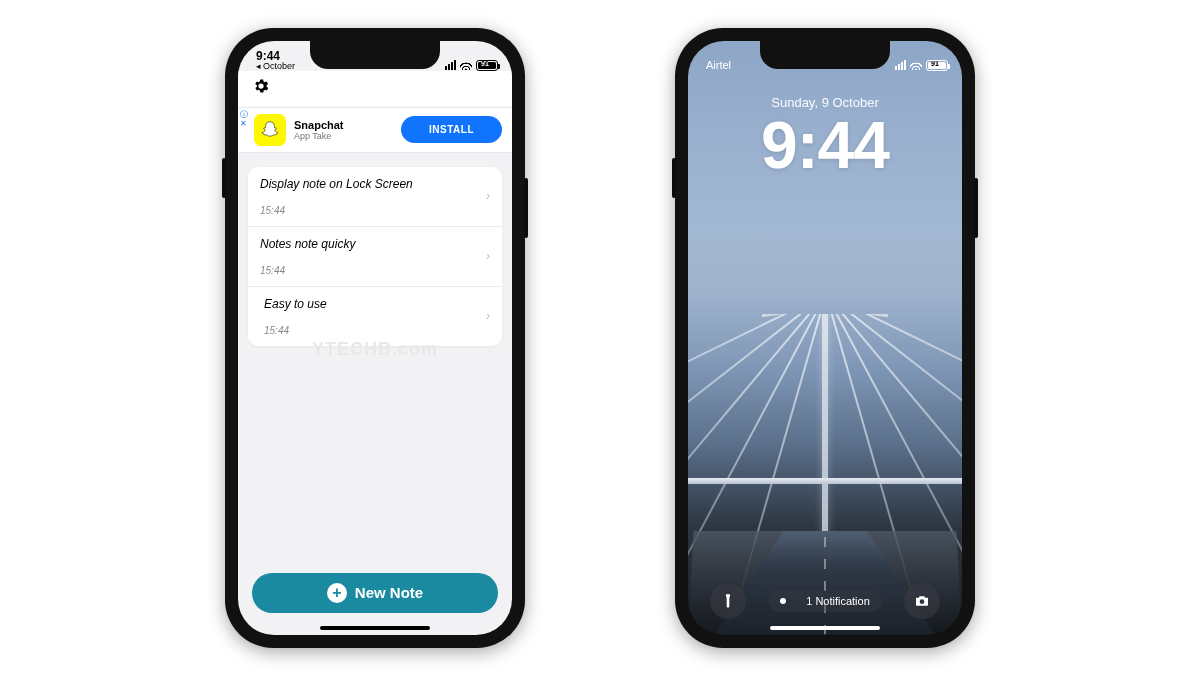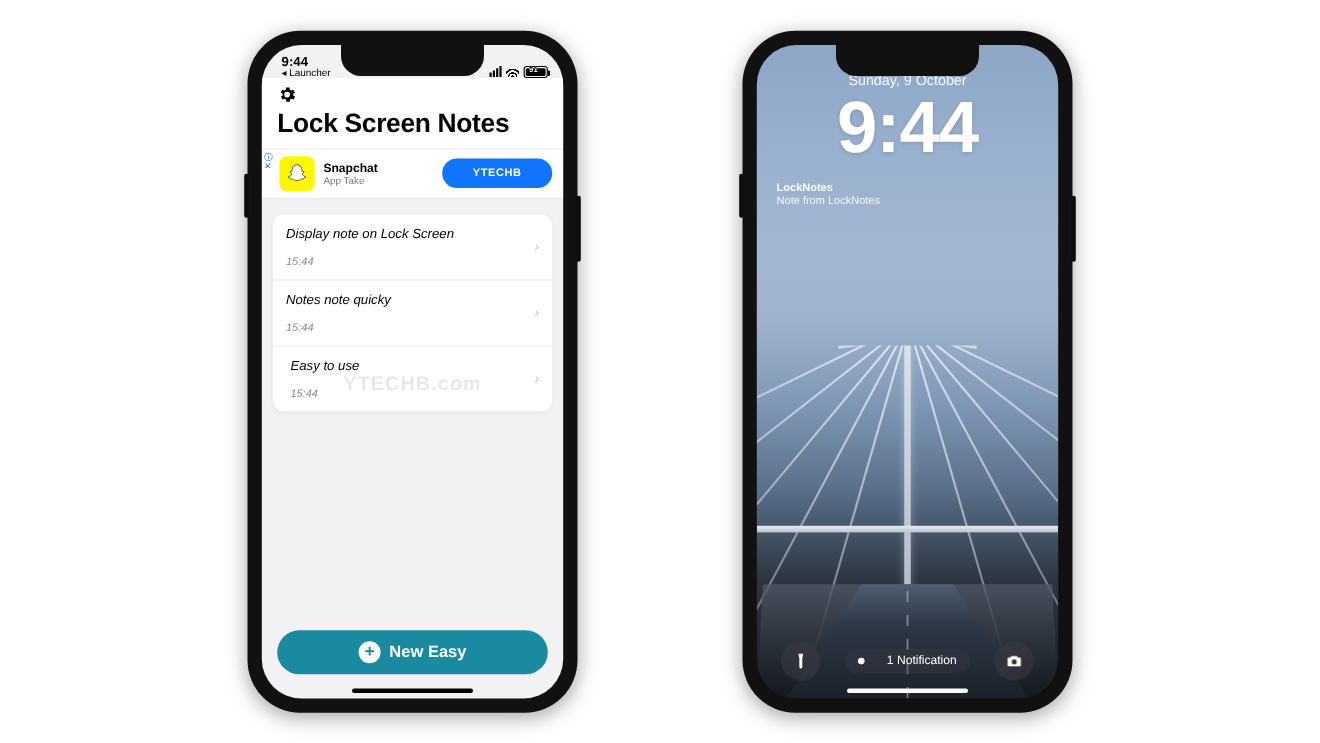--- a/index.html
+++ b/index.html
@@ -227,59 +227,58 @@
 </head>
 <body>
 
 <div class="phone pA">
   <div class="screen">
     <div class="notch"></div>
 
     <div class="status">
       <div>
         <span>9:44</span>
-        <span class="back-launcher">◂ Launcher</span>
+        <span class="back-launcher">◂ October</span>
       </div>
       <div class="right">
         <span class="bars">
             <span></span>
             <span></span>
             <span></span>
             <span></span>
           </span>
         <span class="wifi"></span>
         <span class="batt">
             <span class="fill"></span>
             <span class="num">91</span>
           </span>
       </div>
     </div>
 
     <div class="app-top">
       <svg class="gear" viewBox="0 0 24 24">
         <path fill="#000" d="M19.4 13a7.5 7.5 0 000-2l2.1-1.6-2-3.4-2.5 1a7.4 7.4 0 00-1.7-1l-.4-2.6h-4l-.4 2.6a7.4 7.4 0 00-1.7 1l-2.5-1-2 3.4L6.6 11a7.5 7.5 0 000 2l-2.1 1.6 2 3.4 2.5-1a7.4 7.4 0 001.7 1l.4 2.6h4l.4-2.6a7.4 7.4 0 001.7-1l2.5 1 2-3.4zM12 15.5A3.5 3.5 0 1115.5 12 3.5 3.5 0 0112 15.5z"></path>
       </svg>
-      <div class="title">Lock Screen Notes</div>
     </div>
 
     <div class="ad">
       <div class="info-x">
           <span>ⓘ</span>
           <span>✕</span>
         </div>
       <div class="ad-icon">
         <svg viewBox="0 0 24 24" width="22" height="22">
             <path fill="#fff" stroke="#000" stroke-width=".6" d="M12 3c3 0 4.6 2 4.8 4.4.1 1.3 0 2.5.6 2.5.4 0 1-.4 1.4-.2.5.3.2.9-.4 1.3-.8.5-1.3.7-1.1 1.3.4 1.3 2 2.3 3.2 2.6.3.1.3.5 0 .6-1 .4-1.3.3-1.6.9-.2.5-.2.9-1 .9-.9 0-1.6-.3-2.5.3-1 .7-1.6 1.1-3.4 1.1s-2.4-.4-3.4-1.1c-.9-.6-1.6-.3-2.5-.3-.8 0-.8-.4-1-.9-.3-.6-.6-.5-1.6-.9-.3-.1-.3-.5 0-.6 1.2-.3 2.8-1.3 3.2-2.6.2-.6-.3-.8-1.1-1.3-.6-.4-.9-1-.4-1.3.4-.2 1 .2 1.4.2.6 0 .5-1.2.6-2.5C7.4 5 9 3 12 3z"></path>
           </svg>
       </div>
       <div class="ad-text">
         <div class="t1">Snapchat</div>
         <div class="t2">App Take</div>
       </div>
-      <div class="install">YTECHB</div>
+      <div class="install">INSTALL</div>
     </div>
 
     <div class="notes">
       <div class="note">
         <div class="txt">
           <div class="n1">Display note on Lock Screen</div>
           <div class="n2">15:44</div>
         </div>
         <div class="chev">›</div>
       </div>
@@ -296,39 +295,51 @@
           <div class="n2">15:44</div>
         </div>
         <div class="chev">›</div>
       </div>
     </div>
 
     <div class="watermark">YTECHB.com</div>
 
     <div class="new-note">
       <span class="plus-circle">+</span>
-      <span>New Easy</span>
+      <span>New Note</span>
     </div>
 
     <div class="home-ind"></div>
   </div>
 </div>
 
 <div class="phone pB">
   <div class="screen">
     <div class="notch"></div>
 
+    <div class="status">
+      <span class="carrier">Airtel</span>
+      <div class="right">
+        <span class="bars">
+            <span></span>
+            <span></span>
+            <span></span>
+            <span></span>
+          </span>
+        <span class="wifi"></span>
+        <span class="batt">
+            <span class="fill"></span>
+            <span class="num">91</span>
+          </span>
+      </div>
+    </div>
 
     <div class="ls-date">Sunday, 9 October</div>
     <div class="ls-time">9:44</div>
 
-    <div class="widget">
-      <div class="w1">LockNotes</div>
-      <div class="w2">Note from LockNotes</div>
-    </div>
 
     <div class="bridge">
       <div class="pylon"></div>
       <div class="cable" style="left:50%; transform:rotate(-64deg)"></div>
       <div class="cable" style="left:50%; transform:rotate(-52deg)"></div>
       <div class="cable" style="left:50%; transform:rotate(-40deg)"></div>
       <div class="cable" style="left:50%; transform:rotate(-28deg)"></div>
       <div class="cable" style="left:50%; transform:rotate(-16deg)"></div>
       <div class="cable" style="left:50%; transform:rotate(16deg)"></div>
       <div class="cable" style="left:50%; transform:rotate(28deg)"></div>

